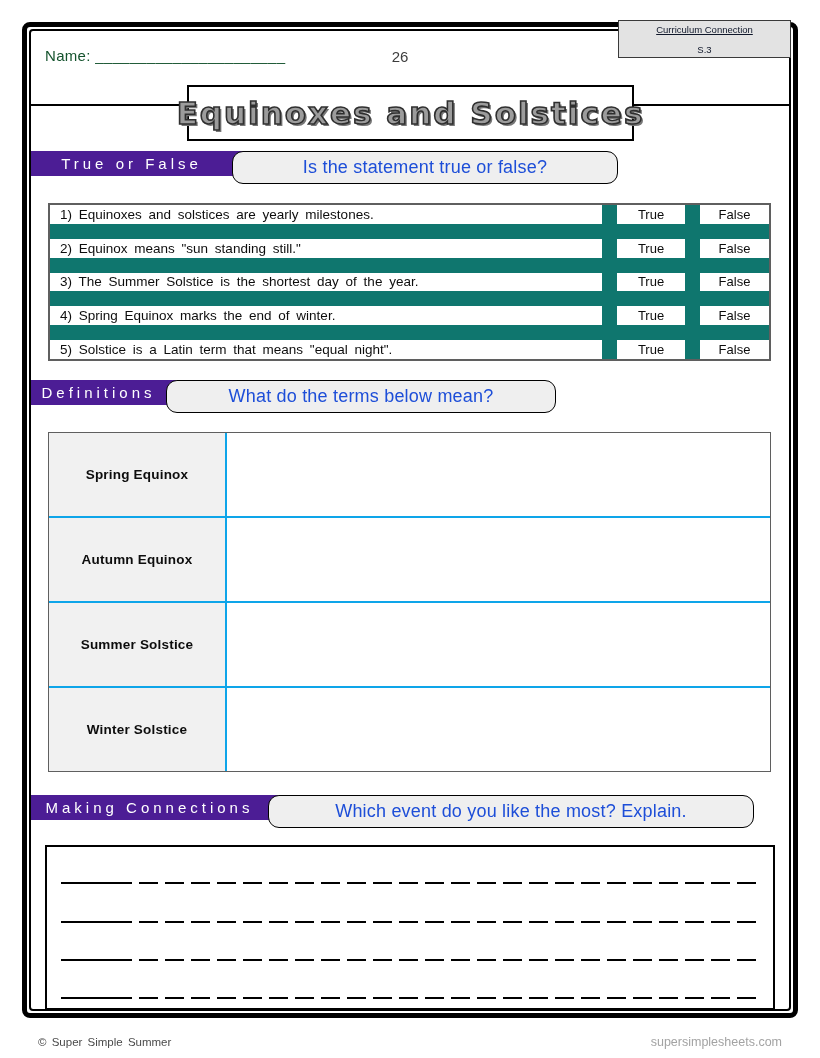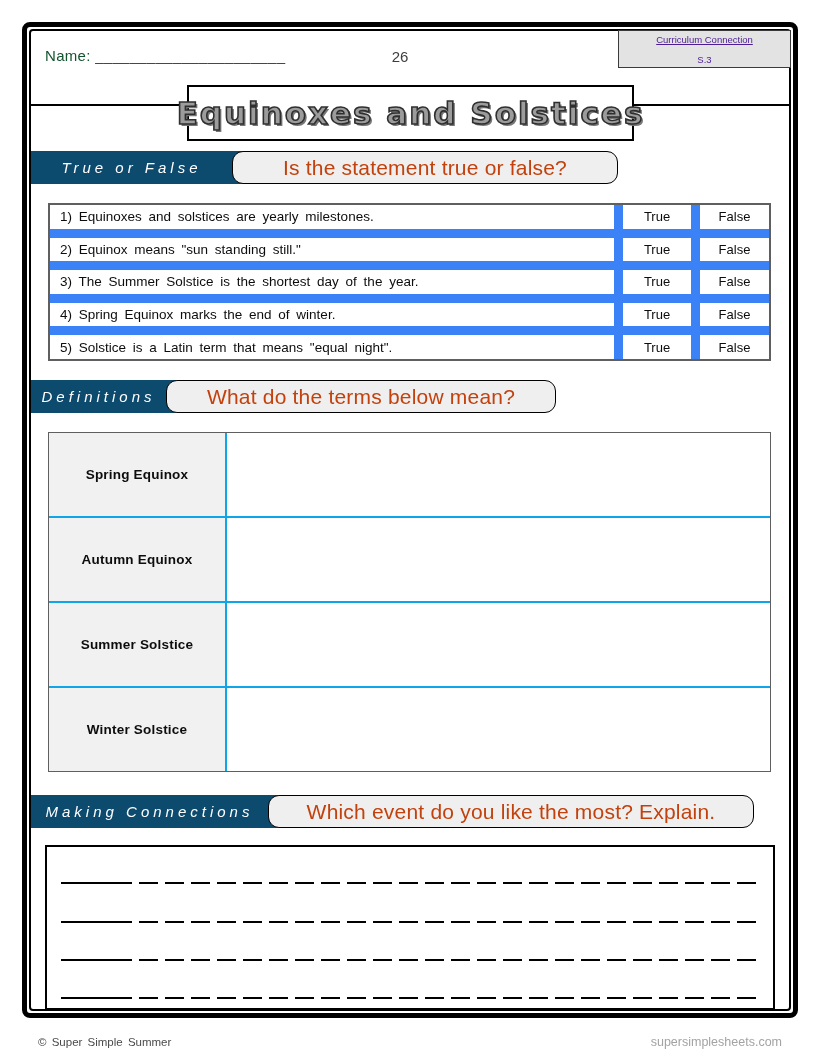--- a/index.html
+++ b/index.html
@@ -9,47 +9,47 @@
 
   
   .border-outer { position:absolute; left:22px; top:22px; width:776px; height:996px;
     border:5px solid #000; border-radius:8px; }
   .border-inner { position:absolute; left:29px; top:29px; width:762px; height:982px;
     border:2px solid #000; border-radius:4px; }
 
   
   .name-row { position:absolute; left:45px; top:47px; font-size:15px; color:#14532d; letter-spacing:.3px; }
   .page-num { position:absolute; left:330px; top:48px; width:140px; text-align:center; font-size:15px; color:#3d3d3d; }
-  .curr-box { position:absolute; left:618px; top:30px; width:173px; height:38px;
+  .curr-box { position:absolute; left:618px; top:20px; width:173px; height:38px;
     background:#e3e3e3; border:1.5px solid #3a3a3a; display:flex; flex-direction:column;
-    align-items:center; justify-content:center; color:#4c1d95; }
+    align-items:center; justify-content:center; color:#0f172a; }
   .curr-title { font-size:9.5px; text-decoration:underline; }
   .curr-code { font-size:9.5px; margin-top:9px; }
 
   .hline { position:absolute; left:31px; top:104px; width:758px; height:2px; background:#000; }
 
   .title-box { position:absolute; left:187px; top:85px; width:447px; height:56px;
     background:#fff; border:2px solid #000; z-index:2;
     display:flex; align-items:center; justify-content:center; }
   .title-text { font-family:"DejaVu Sans", sans-serif; font-weight:800; font-size:31px;
     letter-spacing:2px; color:#9c9c9c; -webkit-text-stroke:1.6px #2f2f2f;
     text-shadow:2px 2px 0 #777777; white-space:nowrap; }
 
   
-  .sec-label { position:absolute; height:33px; background:#0c4a6e; color:#fff;
+  .sec-label { position:absolute; height:25px; background:#4c1d95; color:#fff;
     display:flex; align-items:center; justify-content:center;
-    font-size:15px; letter-spacing:4px; z-index:1;font-style:italic; }
+    font-size:15px; letter-spacing:4px; z-index:1; }
   .sec-prompt { position:absolute; height:33px; background:#efefef; border:1.6px solid #000;
     border-radius:11px; display:flex; align-items:center; justify-content:center;
-    font-size:21px; color:#c2410c; z-index:2; letter-spacing:.2px; }
+    font-size:18px; color:#1d4ed8; z-index:2; letter-spacing:.2px; }
 
   
   .tf-table { position:absolute; left:48px; top:203px; width:723px; height:158px;
     display:grid; grid-template-columns:1fr 68px 69px; grid-auto-rows:1fr;
-    background:#3b82f6; border:2px solid #5f5f5f; gap:9px; }
+    background:#0f766e; border:2px solid #5f5f5f; gap:15px; }
   .tf-table > div { background:#fff; }
   .statement { display:flex; align-items:center; padding-left:10px;
     font-size:13.5px; color:#0d0d0d; word-spacing:3px; }
   .tf-opt { display:flex; align-items:center; justify-content:center; font-size:13px; color:#0d0d0d; cursor:pointer; }
 
   
   .def-table { position:absolute; left:48px; top:432px; width:723px; height:340px;
     display:grid; grid-template-columns:176px 1fr; grid-auto-rows:1fr;
     background:#0ea5e9; border:1.6px solid #5f5f5f; gap:1.6px; }
   .def-table > div { background:#fff; }

